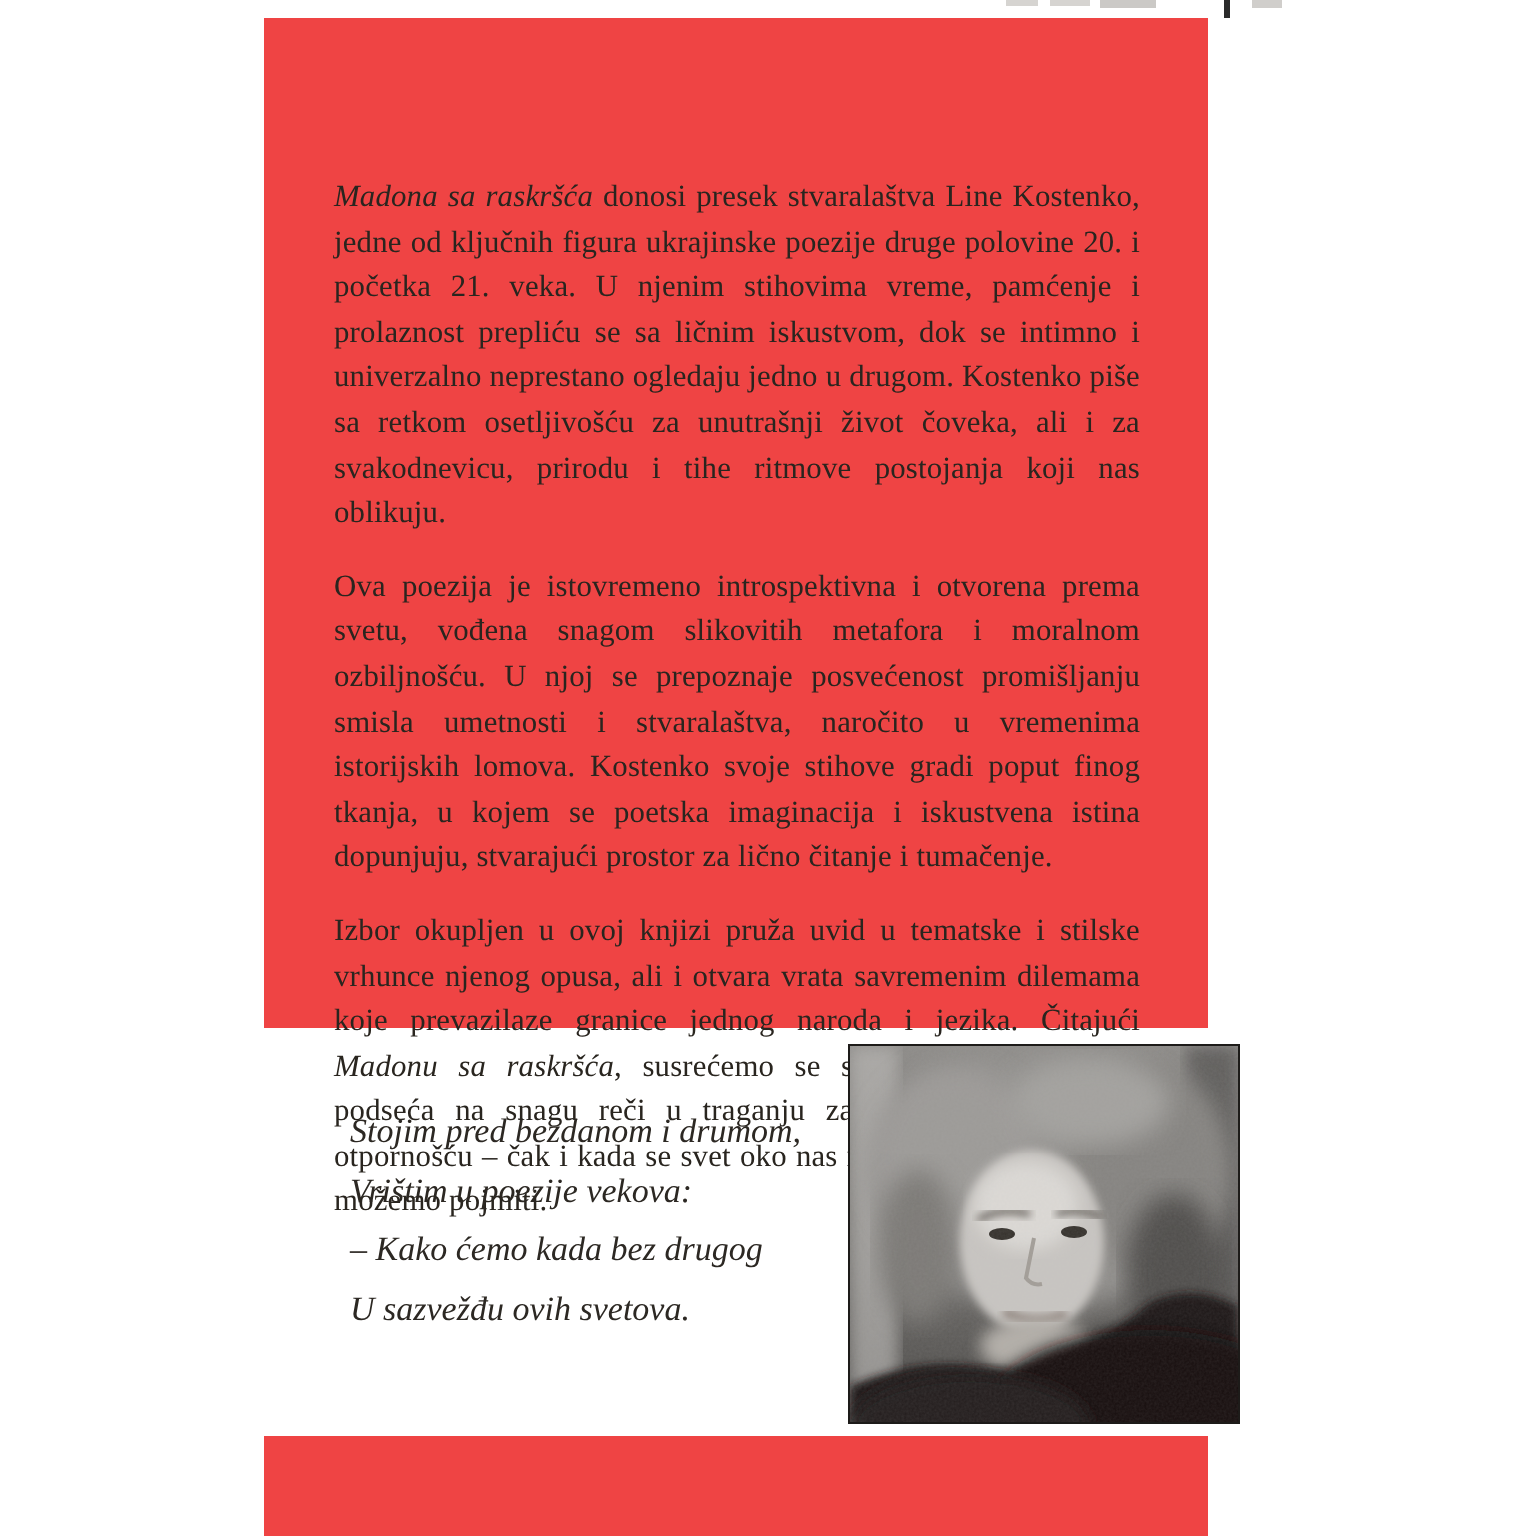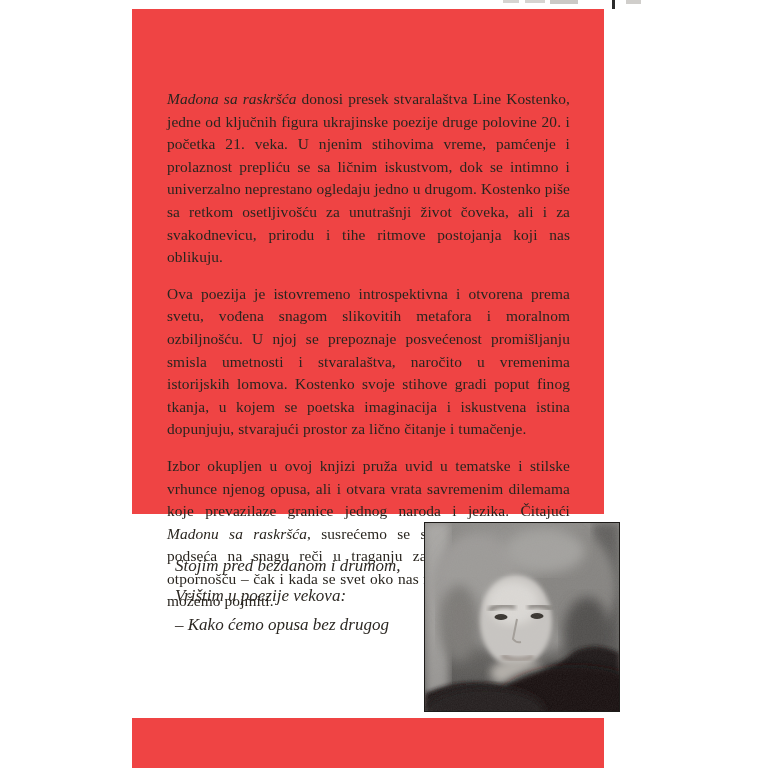--- a/index.html
+++ b/index.html
@@ -91,21 +91,22 @@
 
   <section class="card card-top">
     <p><em>Madona sa raskršća</em><span> donosi presek stvaralaštva Line Kostenko, jedne od ključnih figura ukrajinske poezije druge polovine 20. i početka 21. veka. U njenim stihovima vreme, pamćenje i prolaznost prepliću se sa ličnim iskustvom, dok se intimno i univerzalno neprestano ogledaju jedno u drugom. Kostenko piše sa retkom osetljivošću za unutrašnji život čoveka, ali i za svakodnevicu, prirodu i tihe ritmove postojanja koji nas oblikuju.</span></p>
     <p><span>Ova poezija je istovremeno introspektivna i otvorena prema svetu, vođena snagom slikovitih metafora i moralnom ozbiljnošću. U njoj se prepoznaje posvećenost promišljanju smisla umetnosti i stvaralaštva, naročito u vremenima istorijskih lomova. Kostenko svoje stihove gradi poput finog tkanja, u kojem se poetska imaginacija i iskustvena istina dopunjuju, stvarajući prostor za lično čitanje i tumačenje.</span></p>
     <p><span>Izbor okupljen u ovoj knjizi pruža uvid u tematske i stilske vrhunce njenog opusa, ali i otvara vrata savremenim dilemama koje prevazilaze granice jednog naroda i jezika. Čitajući </span><em>Madonu sa raskršća</em><span>, susrećemo se sa poezijom koja nas podseća na snagu reči u traganju za smislom, lepotom i otpornošću – čak i kada se svet oko nas menja brže nego što ga možemo pojmiti.</span></p>
   </section>
 
   <div class="poem">
     <div class="poem-line">Stojim pred bezdanom i drumom,</div>
     <div class="poem-line">Vrištim u poezije vekova:</div>
-    <div class="poem-line">– Kako ćemo opusa bez drugog</div>
+    <div class="poem-line">– Kako ćemo kada bez drugog</div>
+    <div class="poem-line">U sazvežđu ovih svetova.</div>
   </div>
 
   <figure class="photo" title="Black-and-white portrait of an elderly woman with voluminous curly hair wearing dark clothing">
     <svg width="194" height="188" viewBox="0 0 194 188" xmlns="http://www.w3.org/2000/svg">
       <defs>
         <linearGradient id="bgGrad" x1="0" y1="0" x2="0" y2="1">
           <stop offset="0" stop-color="#8d8b88"></stop>
           <stop offset="0.55" stop-color="#6f6d6a"></stop>
           <stop offset="1" stop-color="#4b4947"></stop>
         </linearGradient>

